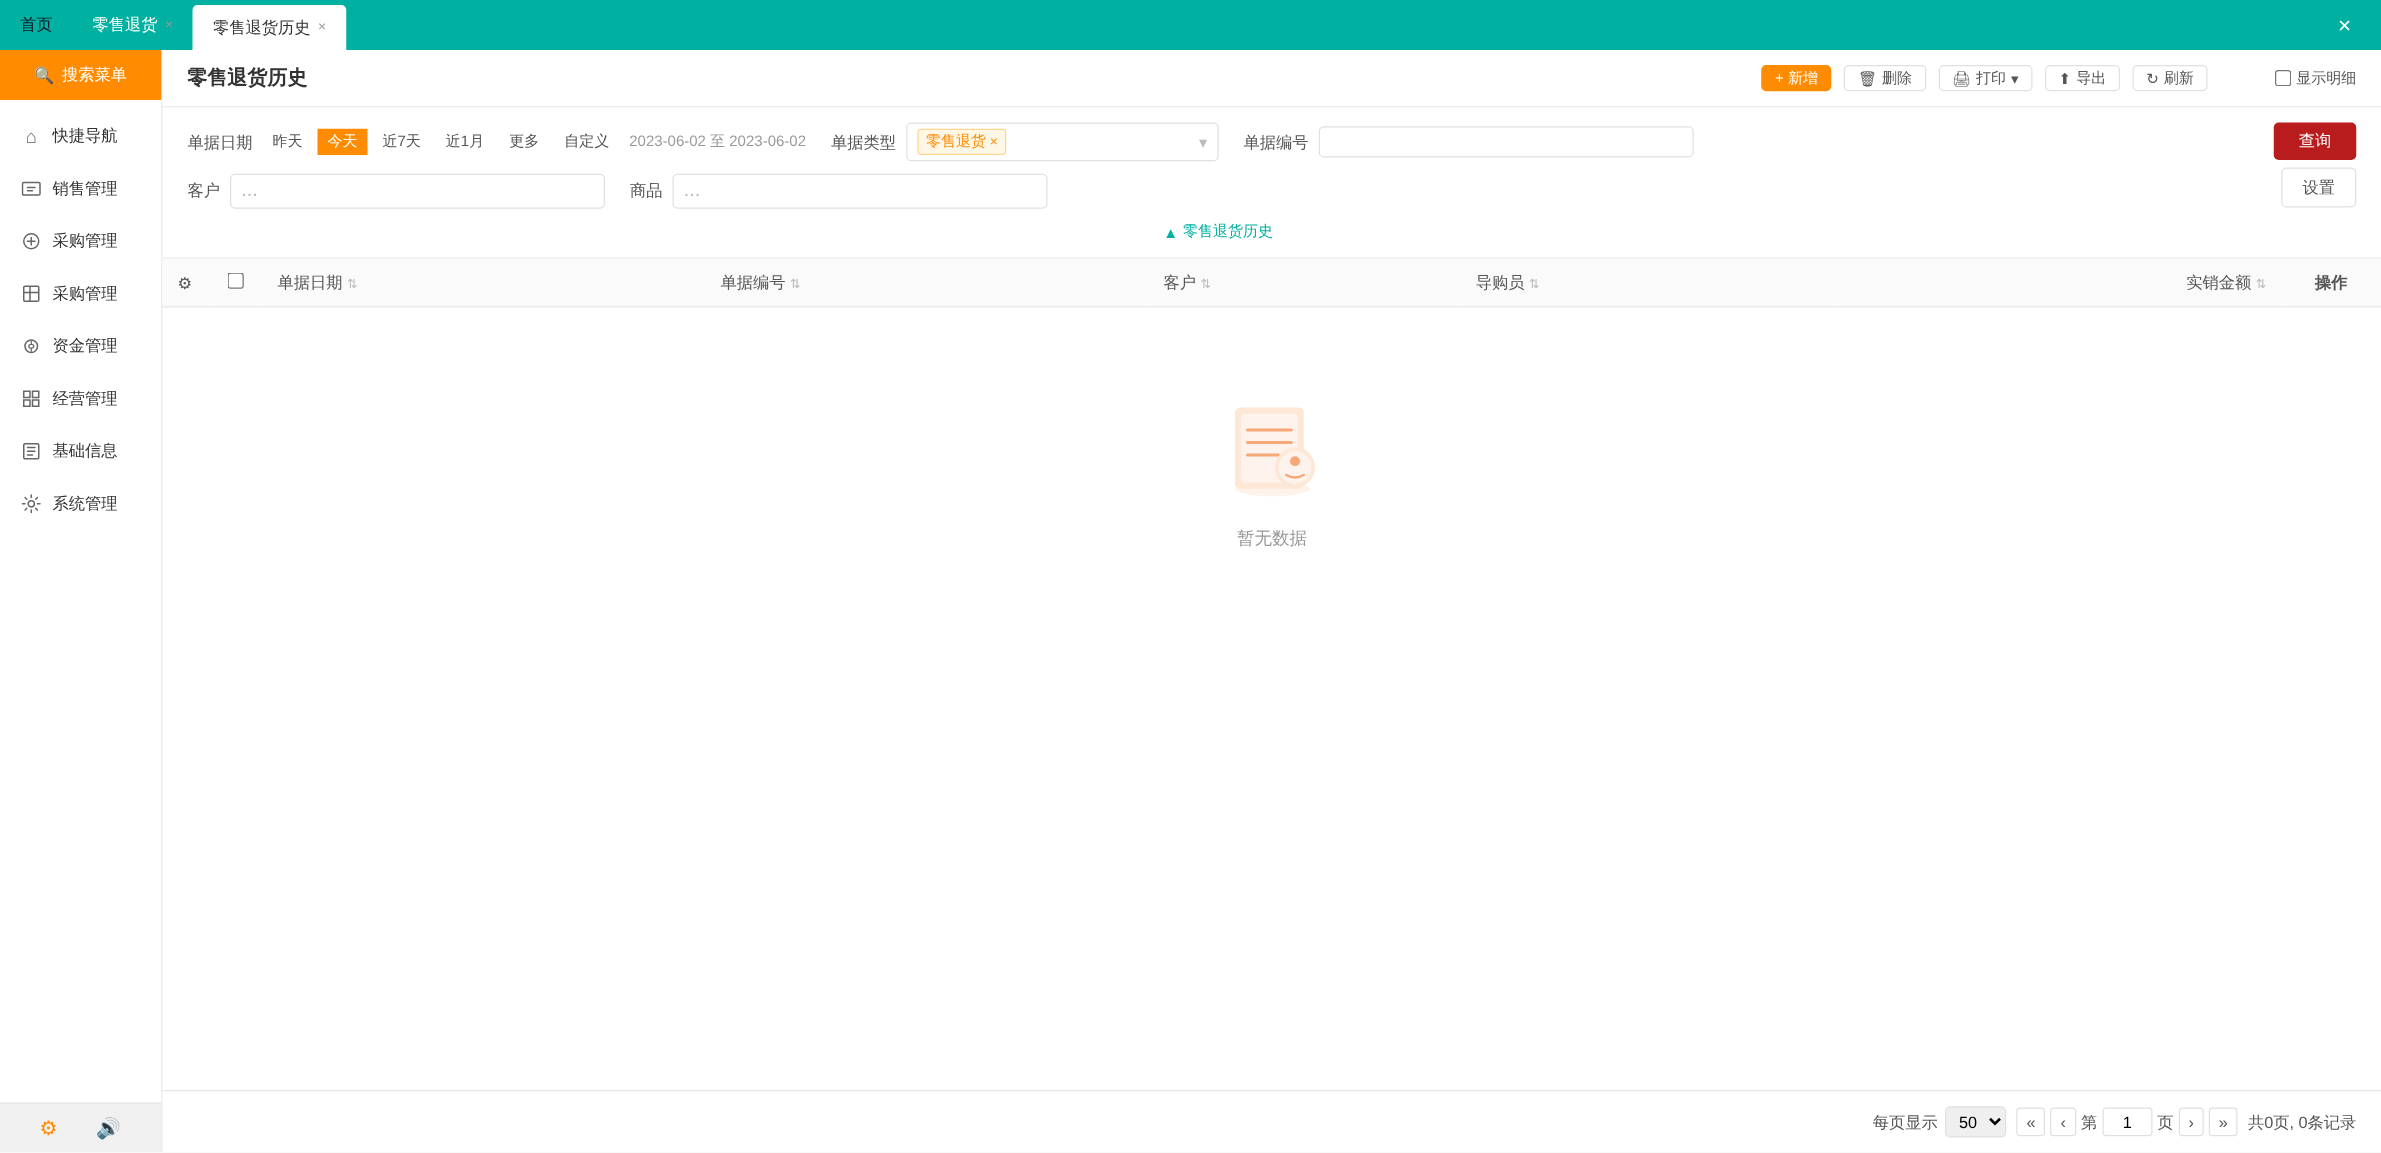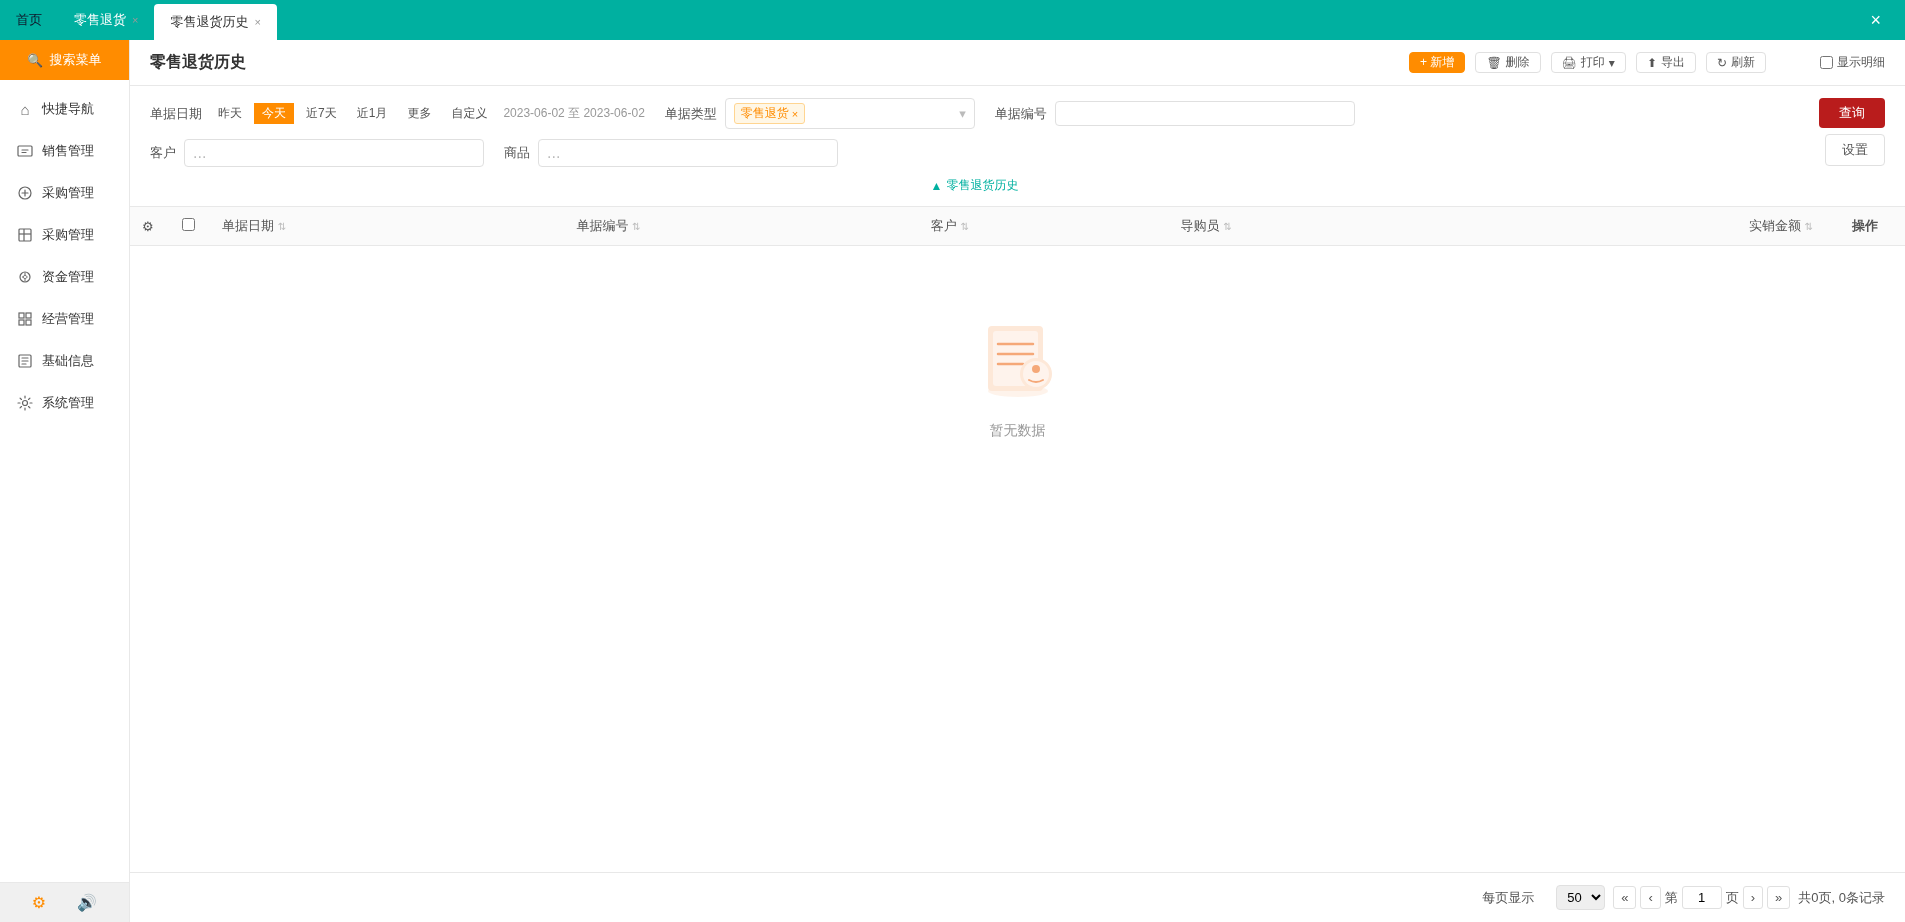--- a/index.html
+++ b/index.html
@@ -64,21 +64,21 @@
     thead th { background: #fafafa; border-bottom: 1px solid #e8e8e8; padding: 10px 12px; text-align: left; font-size: 13px; color: #555; font-weight: normal; white-space: nowrap; }
     thead th .sort-icon { color: #bbb; font-size: 10px; }
 
     
     .empty-state { flex: 1; display: flex; flex-direction: column; align-items: center; padding: 60px 0; }
     .empty-icon { width: 100px; height: 100px; margin-bottom: 16px; }
     .empty-text { color: #999; font-size: 14px; }
 
     
     .pagination { display: flex; align-items: center; justify-content: flex-end; padding: 12px 20px; background: #fff; border-top: 1px solid #e8e8e8; gap: 8px; font-size: 13px; color: #555; flex-shrink: 0; }
-    .per-page { display: flex; align-items: center; gap: 22px; }
+    .per-page { display: flex; align-items: center; gap: 6px; }
     .per-page-select { border: 1px solid #e0e0e0; border-radius: 4px; padding: 3px 6px; font-size: 13px; }
     .page-nav { display: flex; align-items: center; gap: 4px; }
     .page-nav-btn { border: 1px solid #e0e0e0; border-radius: 3px; padding: 3px 7px; cursor: pointer; background: #fff; color: #555; font-size: 13px; }
     .page-input { border: 1px solid #e0e0e0; border-radius: 3px; width: 40px; text-align: center; padding: 3px; font-size: 13px; }
     .page-info { color: #555; font-size: 13px; }
   </style>
 </head>
 <body>
 
 <div class="top-bar">

